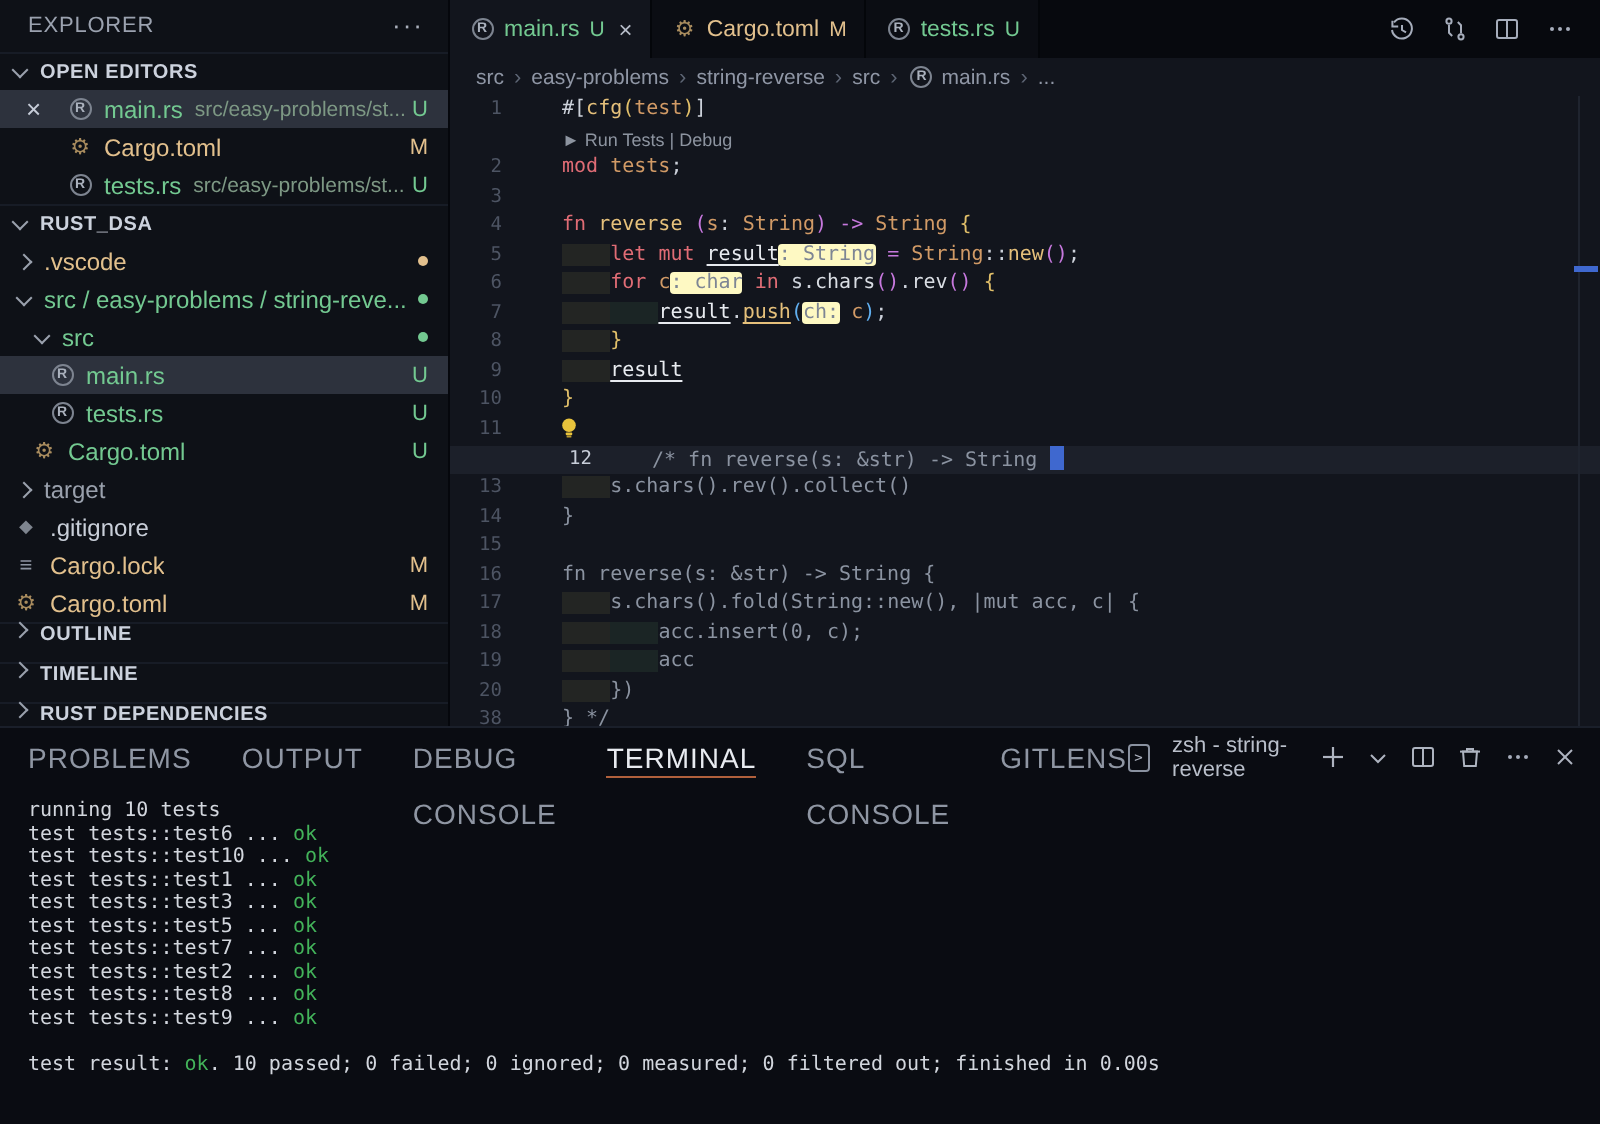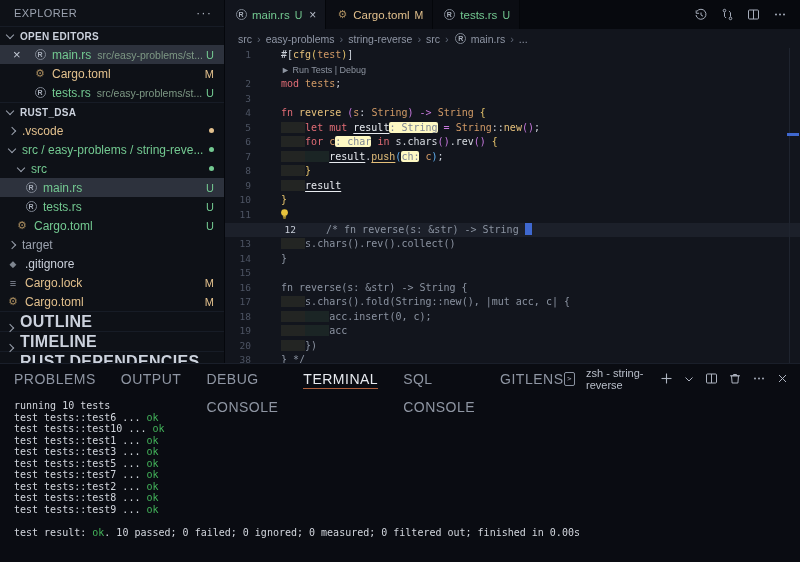--- a/index.html
+++ b/index.html
@@ -25,21 +25,21 @@
   .lab{white-space:nowrap;overflow:hidden;}
   .desc{font-size:10.5px;color:#7d9884;margin-left:6px;white-space:nowrap;overflow:hidden;flex:1 1 auto;min-width:0;}
   .badge{margin-left:auto;font-size:11px;flex:none;}
   .dot{margin-left:auto;width:5px;height:5px;border-radius:50%;flex:none;}
   .green{color:#73c991;} .orange{color:#e2c08d;} .gray{color:#9aa1ad;} .plain{color:#c9cfd9;}
   .bg-green{background:#73c991;} .bg-orange{background:#e2c08d;}
   .fic{width:14px;flex:none;margin-right:5px;display:flex;align-items:center;justify-content:center;}
   .ric{width:11px;height:11px;border:1px solid #7d8490;border-radius:50%;color:#aab1bd;font-size:7px;
        line-height:10px;text-align:center;display:inline-block;box-sizing:border-box;font-weight:bold;}
   .gearic{color:#a98c5e;font-size:11px;} .diaic{color:#7e858f;font-size:9px;} .linic{color:#8d94a1;font-size:11px;}
-  .sec-bottom{height:19px;display:flex;align-items:flex-end;padding-left:4px;font-size:16px;font-weight:bold;
+  .sec-bottom{height:19px;display:flex;align-items:flex-start;padding-left:4px;font-size:10px;font-weight:bold;
               color:#ccd2dd;letter-spacing:.3px;border-top:1px solid #171c26;}
   
   .editor{position:absolute;left:225px;top:0;right:0;height:363px;background:#12151d;}
   .tabstrip{height:29px;background:#07090e;display:flex;align-items:stretch;}
   .tab{display:flex;align-items:center;padding:0 9px;font-size:11.5px;border-right:1px solid #04060a;
        background:#0b0d13;}
   .tab.active{background:#12151d;}
   .tab .fic{margin-right:4px;}
   .tab .tbadge{margin-left:5px;font-size:10.5px;}
   .tab .tclose{margin-left:7px;color:#b6bcc8;font-size:12px;}
@@ -51,21 +51,21 @@
   .cline{height:14.55px;line-height:14.55px;display:flex;white-space:pre;}
   .cline.current{background:rgba(170,190,230,0.07);padding-left:45px;}
   .cline.current .lnum{color:#c7cdd8;}
   .lnum{width:26px;text-align:right;color:#4d5463;flex:none;font-size:9.5px;}
   .ltext{margin-left:30px;white-space:pre;}
   .lens{color:#8d94a0;font-size:9px;font-family:"Liberation Sans",sans-serif;}
   .cursorblk{display:inline-block;width:7px;height:12px;background:#3f68cf;vertical-align:-2px;}
   .k{color:#e06c75}.f{color:#e5c07b}.t{color:#d19a66}.v{color:#d19a66}.o{color:#c678dd}
   .p{color:#ccd1da}.m{color:#d9dde3}
   .u{color:#e8ebf0;text-decoration:underline;text-underline-offset:2px;}
-  .uf{color:#e5c07b;text-decoration:underline;text-underline-offset:2px;font-family:Liberation Mono, monospace;}
+  .uf{color:#e5c07b;text-decoration:underline;text-underline-offset:2px;}
   .cm{color:#8b93a1}
   .i{color:#7d8594;background:#fef9c3;border-radius:2px;}
   .b1{color:#e2c06a}.b2{color:#c678dd}.b3{color:#61afef}
   .ir1{background:rgba(240,230,120,0.08);}
   .ir2{background:rgba(140,230,140,0.08);}
   .ruler{position:absolute;right:10px;top:0;bottom:0;width:1px;background:#1f242f;}
   .curmark{position:absolute;right:1px;top:85px;width:12px;height:3px;background:#3f68cf;}
   
   .panel{position:absolute;left:0;top:363px;width:800px;height:199px;background:#0a0c12;
          border-top:1px solid #1a1f2a;box-sizing:border-box;}

